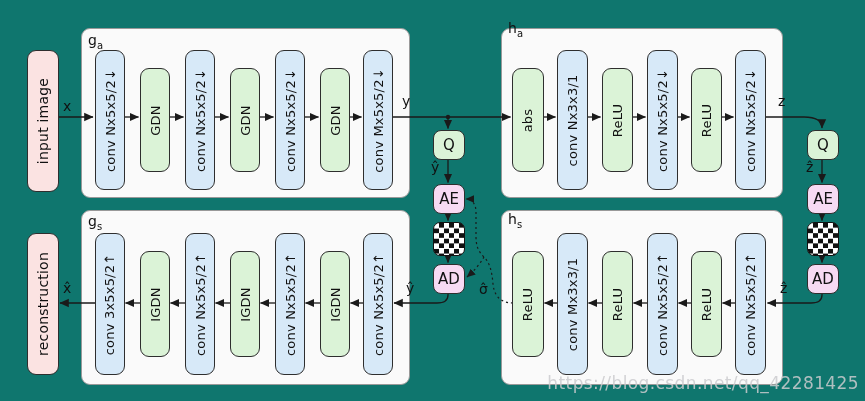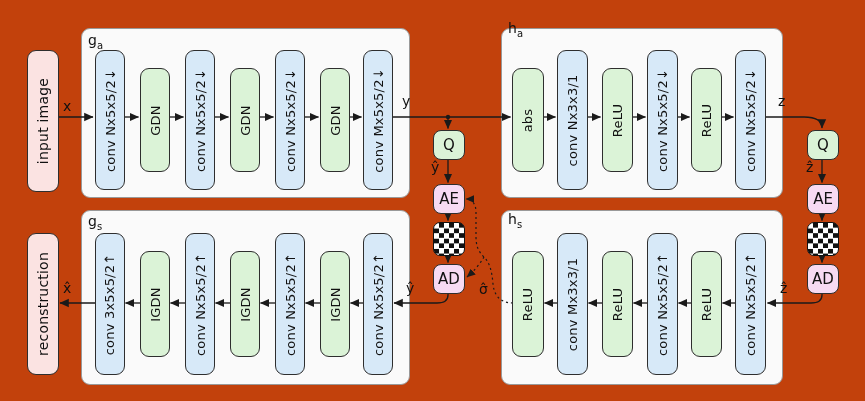--- a/index.html
+++ b/index.html
@@ -1,17 +1,17 @@
 <!DOCTYPE html>
 <html style="--conv_fill: #d7e9f8; --act_fill: #dbf3d7; --coder_fill: #f7daf3; --io_fill: #fbe3e2; --group_fill: #fafafa; --group_border: #999999; --block_border: #2e2e2e; --line: #1a1a1a; --watermark: #cccccf;"><head>
 <meta charset="utf-8">
 <style>
   html,body{margin:0;padding:0;background:#fff;}
   .canvas{
-    position:relative;width:865px;height:401px;background:#c2410c;overflow:hidden;
+    position:relative;width:865px;height:401px;background:#0f766e;overflow:hidden;
     font-family:"DejaVu Sans","Liberation Sans",sans-serif;color:#111;
   }
   .group{
     position:absolute;background:var(--group_fill,#fafafa);
     border:1px solid var(--group_border,#999);border-radius:9px;
   }
   .grouplabel{
     position:absolute;font-size:14px;color:#111;line-height:1;
   }
   .grouplabel sub{font-size:10px;}
@@ -237,14 +237,15 @@
   <div class="siglabel" style="left:63px;top:99px;">x</div>
   <div class="siglabel" style="left:402px;top:94px;">y</div>
   <div class="siglabel" style="left:778px;top:94px;">z</div>
   <div class="siglabel" style="left:431px;top:160px;">ŷ</div>
   <div class="siglabel" style="left:806px;top:160px;">ẑ</div>
   <div class="siglabel" style="left:406px;top:281px;">ŷ</div>
   <div class="siglabel" style="left:780px;top:281px;">ẑ</div>
   <div class="siglabel" style="left:63px;top:281px;">x̂</div>
   <div class="siglabel" style="left:479px;top:282px;">σ̂</div>
 
+  <div class="watermark">https://blog.csdn.net/qq_42281425</div>
 
 </div>
 
 </body></html>

